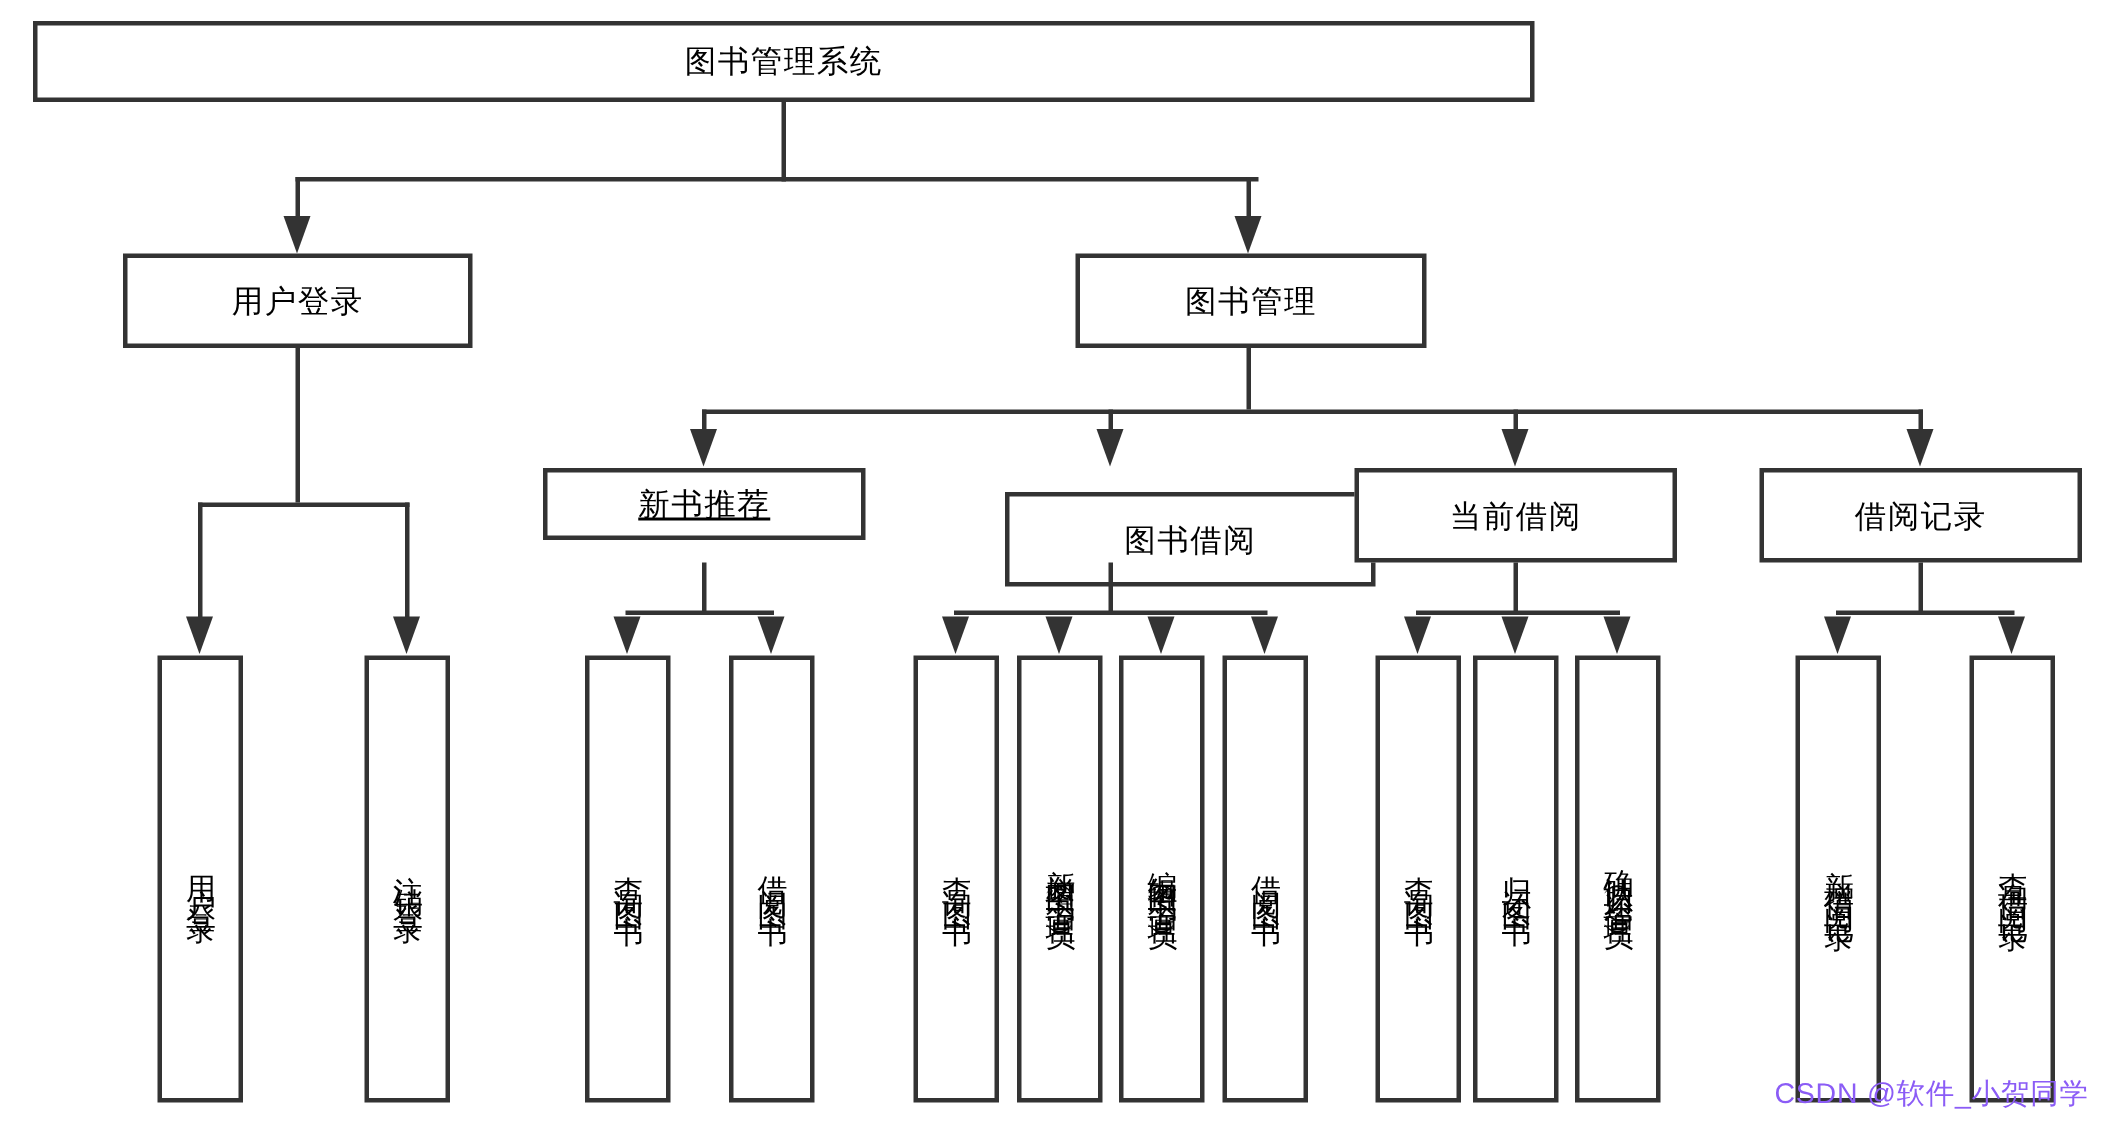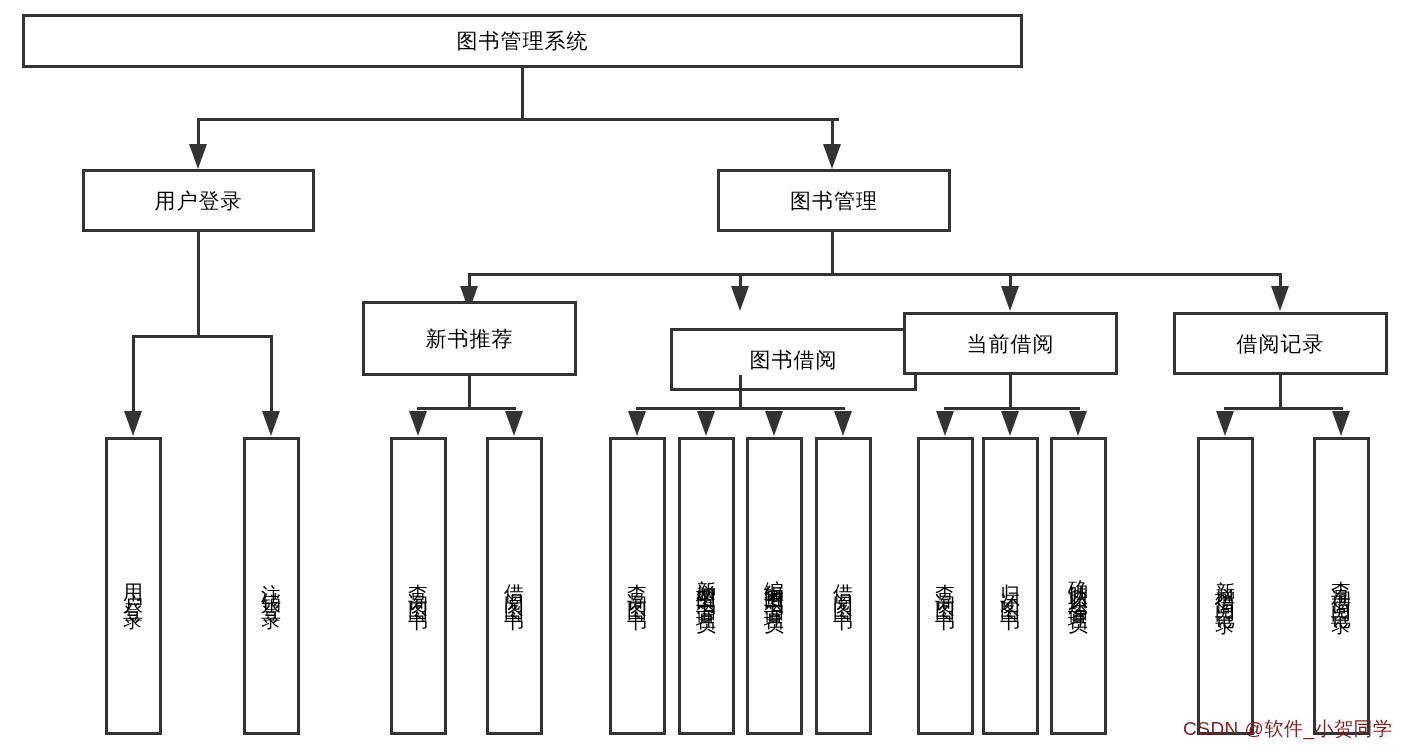--- a/index.html
+++ b/index.html
@@ -40,21 +40,21 @@
     position:absolute;
     width:0;height:0;
     border-left:9px solid transparent;
     border-right:9px solid transparent;
     border-top:25px solid #333333;
   }
   .watermark{
     position:absolute;
     left:1183px;top:716px;
     font-size:19px;
-    color:#7f1d1d;
+    color:#8b5cf6;
     letter-spacing:0.5px;
     white-space:nowrap;
   }
 </style>
 </head>
 <body>
 
 <div class="stage">
 
   <div class="box" style="left:22px;top:14px;width:1001px;height:54px;">图书管理系统</div>
@@ -80,21 +80,21 @@
   <div class="hline" style="left:468px;top:273px;width:814px;height:3px;"></div>
   <div class="vline" style="left:468px;top:273px;width:3px;height:14px;"></div>
   <div class="arrow" style="left:460px;top:286px;"></div>
   <div class="vline" style="left:739px;top:273px;width:3px;height:14px;"></div>
   <div class="arrow" style="left:731px;top:286px;"></div>
   <div class="vline" style="left:1009px;top:273px;width:3px;height:14px;"></div>
   <div class="arrow" style="left:1001px;top:286px;"></div>
   <div class="vline" style="left:1279px;top:273px;width:3px;height:14px;"></div>
   <div class="arrow" style="left:1271px;top:286px;"></div>
 
-  <div class="box" style="left:362px;top:301px;width:215px;height:75px;">新书推荐</div>
+  <div class="box" style="left:362px;top:312px;width:215px;height:48px;text-decoration:underline;">新书推荐</div>
   <div class="box" style="left:633px;top:328px;width:247px;height:63px;margin-left:37px;">图书借阅</div>
   <div class="box" style="left:903px;top:312px;width:215px;height:63px;">当前借阅</div>
   <div class="box" style="left:1173px;top:312px;width:215px;height:63px;">借阅记录</div>
 
   <div class="vline" style="left:468px;top:375px;width:3px;height:35px;"></div>
   <div class="hline" style="left:417px;top:407px;width:99px;height:3px;"></div>
   <div class="arrow" style="left:409px;top:411px;"></div>
   <div class="arrow" style="left:505px;top:411px;"></div>
 
   <div class="vline" style="left:739px;top:375px;width:3px;height:35px;"></div>

